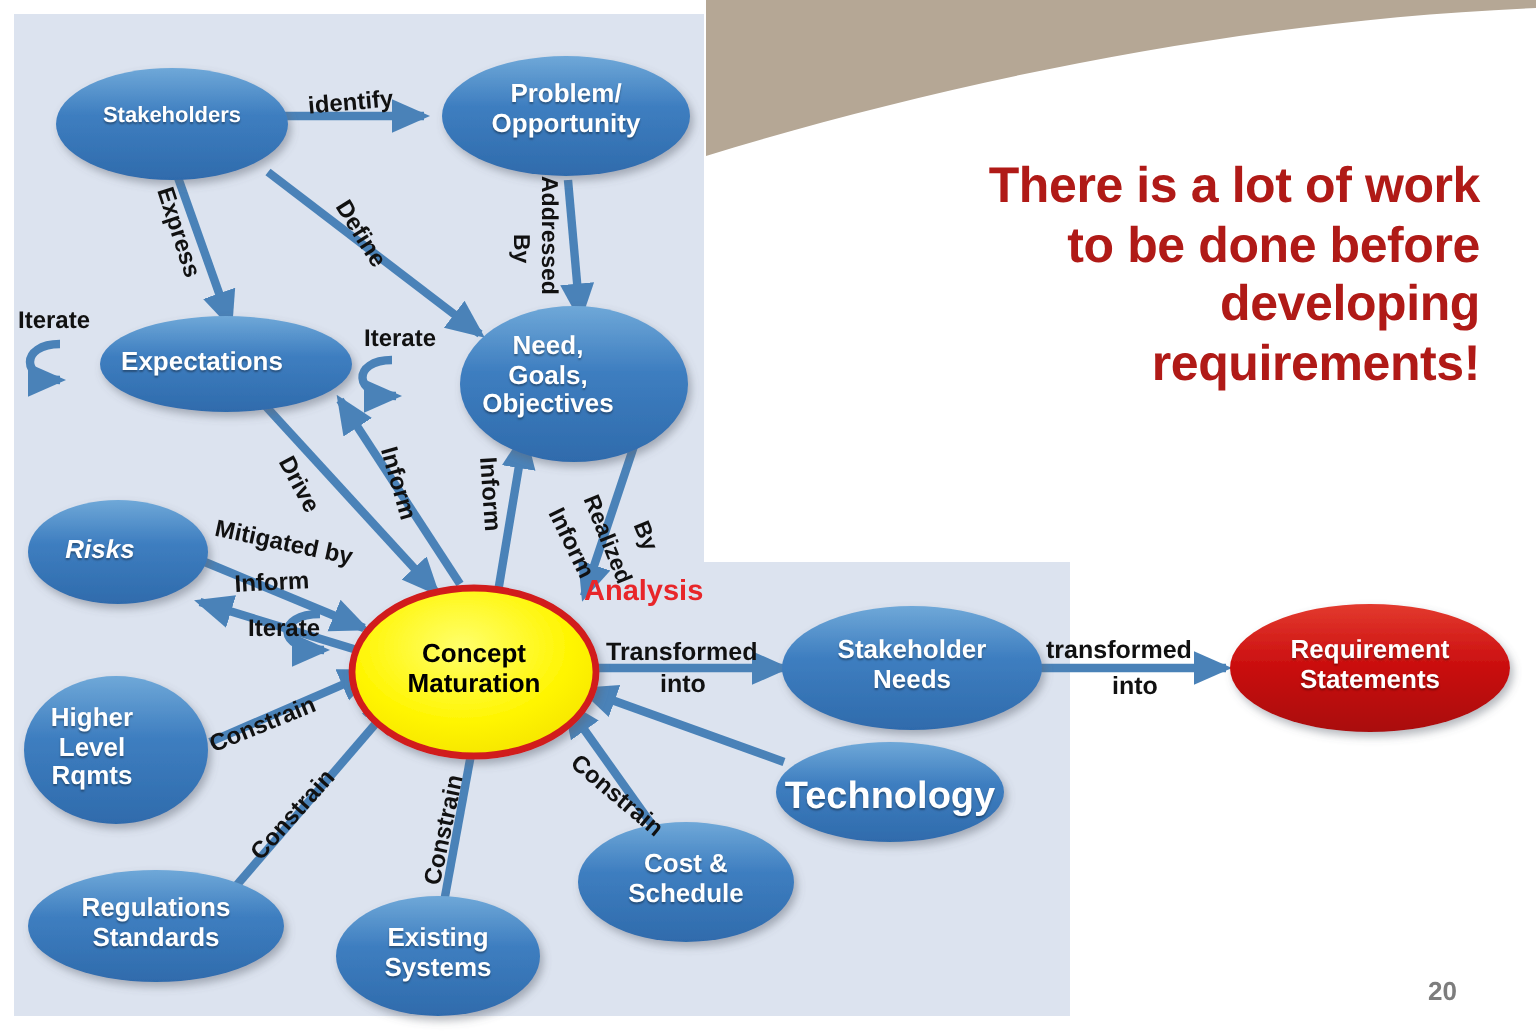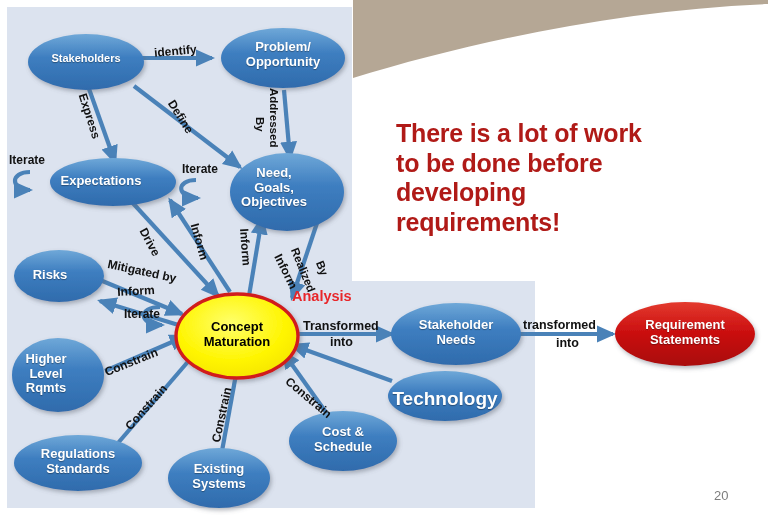--- a/index.html
+++ b/index.html
@@ -32,36 +32,35 @@
     font-weight:bold;
     white-space:nowrap;
     line-height:1.05;
     text-align:center;
   }
 
   .headline{
     position:absolute;
     color:#B01A17;
     font-weight:bold;
-    text-align:left;
+    text-align:right;
     line-height:1.18;
     letter-spacing:-0.2px;
-    margin-top:40px;
   }
 
   .analysis-label{
     position:absolute;
     color:#E8262A;
     font-weight:bold;
   }
 
   .page-num{
     position:absolute;
     color:#7d7d7d;
-    font-weight:normal;
+    font-weight:bold;
   }
 </style>
 </head>
 <body>
 
 <div id="stage">
 
   <svg class="layer" viewBox="0 0 768 518">
     <defs>
       <linearGradient id="blueGrad" x1="0" y1="0" x2="0" y2="1">
@@ -165,21 +164,21 @@
   <div class="node-label" style="left:50px;top:174px;width:102px;font-size:13px;">
     <div>Expectations</div>
   </div>
 
   <div class="node-label" style="left:217px;top:166px;width:114px;font-size:13px;">
     <div>Need,</div>
     <div>Goals,</div>
     <div>Objectives</div>
   </div>
 
-  <div class="node-label" style="left:14px;top:268px;width:72px;font-size:13px;">
+  <div class="node-label" style="left:14px;top:268px;width:72px;font-size:13px;font-style:italic;">
     <div>Risks</div>
   </div>
 
   <div class="node-label dark" style="left:177px;top:320px;width:120px;font-size:13px;">
     <div>Concept</div>
     <div>Maturation</div>
   </div>
 
   <div class="node-label" style="left:13px;top:352px;width:66px;font-size:13px;">
     <div>Higher</div>

